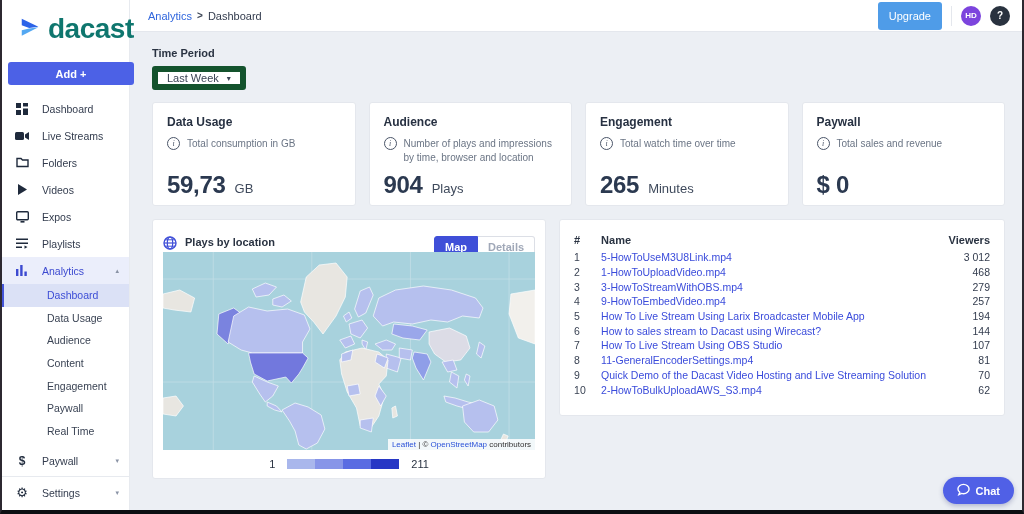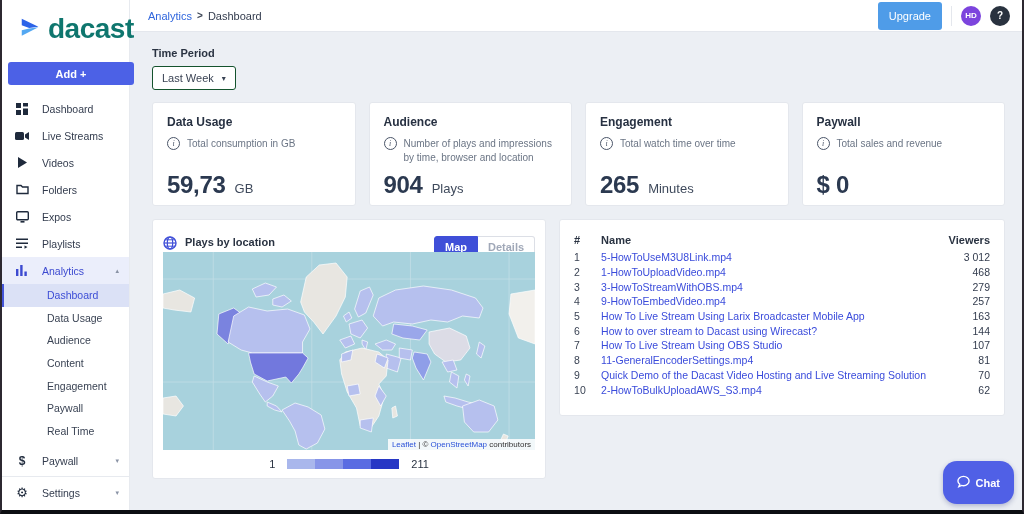--- a/index.html
+++ b/index.html
@@ -42,21 +42,21 @@
                  font-size:11px; font-family:inherit; cursor:pointer; }
   .topbar-divider { width:1px; height:20px; background:#e4e7ed; }
   .avatar { width:20px; height:20px; border-radius:50%; background:#7c44dd; color:#fff; font-size:8px; font-weight:bold;
             display:flex; align-items:center; justify-content:center; cursor:pointer; }
   .help-btn { width:20px; height:20px; border-radius:50%; background:#29323f; color:#fff; font-size:10px; font-weight:bold;
               display:flex; align-items:center; justify-content:center; cursor:pointer; border:none; font-family:inherit; }
 
   
   .content { position:absolute; left:130px; right:0; top:33px; bottom:4px; background:#eceff4; padding:14px 19px 0 22px; }
   .filter-label { font-size:11px; font-weight:bold; color:#2a3342; margin-bottom:7px; }
-  .select { display:inline-flex; align-items:center; gap:8px; background:#fff; border:1px solid #14532d; border-radius:3px;
+  .select { display:inline-flex; align-items:center; gap:8px; background:#fff; border:6px solid #14532d; border-radius:3px;
             height:24px; padding:0 9px; font-size:11px; color:#3a4354; font-family:inherit; cursor:pointer; }
   .caret { font-size:8px; color:#3a4354; }
 
   .stats-row { display:flex; gap:13px; margin-top:12px; }
   .stat-card { flex:1; background:#fff; border:1px solid #e4e7ed; border-radius:3px; height:104px;
                padding:12px 14px 12px 14px; position:relative; }
   .stat-title { font-size:12px; font-weight:bold; color:#273142; }
   .stat-desc-row { display:flex; gap:7px; margin-top:8px; align-items:flex-start; }
   .info-icon { width:13px; height:13px; min-width:13px; border:1px solid #4a5568; border-radius:50%; color:#4a5568;
                font-size:8px; display:flex; align-items:center; justify-content:center; font-style:italic; font-family:"Liberation Serif", serif; }
@@ -91,21 +91,21 @@
   .tbl-cols { display:flex; margin-top:5px; font-size:11px; font-weight:bold; color:#2a3342; }
   .col-rank { width:27px; }
   .col-name { flex:1; }
   .col-viewers { width:64px; text-align:right; }
   .tbl-row { display:flex; font-size:10.5px; height:14.7px; align-items:center; }
   .tbl-row .col-rank { color:#3a4354; }
   .tbl-row .col-name { color:#3a4bdb; cursor:pointer; white-space:nowrap; overflow:hidden; text-overflow:ellipsis; }
   .tbl-row .col-viewers { color:#333c4e; }
 
   .chat-btn { position:absolute; right:10px; bottom:10px; z-index:50; display:flex; align-items:center; gap:6px;
-              background:#5060e6; color:#fff; border:none; border-radius:14px; height:43px; padding:0 14px;
+              background:#5060e6; color:#fff; border:none; border-radius:14px; height:27px; padding:0 14px;
               font-size:11px; font-weight:bold; font-family:inherit; cursor:pointer; box-shadow:0 2px 5px rgba(40,50,120,.3); }
 </style>
 </head>
 <body>
 
 <div class="frame"></div>
 
 <aside class="sidebar">
   <div class="logo">
     <span>
@@ -135,33 +135,33 @@
       <span class="nav-icon">
         <svg width="14" height="10" viewBox="0 0 14 10">
             <rect x="0" y="1" width="9" height="8" rx="1.5" fill="#1f2a3c"></rect>
             <path d="M10 3.5 L14 1 V9 L10 6.5 Z" fill="#1f2a3c"></path>
           </svg>
       </span>
       <span class="nav-label">Live Streams</span>
     </div>
     <div class="nav-item">
       <span class="nav-icon">
+        <svg width="13" height="11" viewBox="0 0 13 11">
+            <path d="M1 1.5 H5 L6.5 3 H12 V9.5 H1 Z" fill="none" stroke="#1f2a3c" stroke-width="1.4"></path>
+          </svg>
+      </span>
+      <span class="nav-label">Folders</span>
+    </div>
+    <div class="nav-item">
+      <span class="nav-icon">
         <svg width="10" height="11" viewBox="0 0 10 11">
             <path d="M1 0 L10 5.5 L1 11 Z" fill="#1f2a3c"></path>
           </svg>
       </span>
       <span class="nav-label">Videos</span>
-    </div>
-    <div class="nav-item">
-      <span class="nav-icon">
-        <svg width="13" height="11" viewBox="0 0 13 11">
-            <path d="M1 1.5 H5 L6.5 3 H12 V9.5 H1 Z" fill="none" stroke="#1f2a3c" stroke-width="1.4"></path>
-          </svg>
-      </span>
-      <span class="nav-label">Folders</span>
     </div>
     <div class="nav-item">
       <span class="nav-icon">
         <svg width="13" height="12" viewBox="0 0 13 12">
             <rect x="0.7" y="0.7" width="11.6" height="8" rx="1" fill="none" stroke="#1f2a3c" stroke-width="1.4"></rect>
             <rect x="4.5" y="10" width="4" height="1.6" fill="#1f2a3c"></rect>
           </svg>
       </span>
       <span class="nav-label">Expos</span>
     </div>
@@ -429,25 +429,25 @@
             <span class="col-viewers">279</span>
           </div>
           <div class="tbl-row">
             <span class="col-rank">4</span>
             <span class="col-name">9-HowToEmbedVideo.mp4</span>
             <span class="col-viewers">257</span>
           </div>
           <div class="tbl-row">
             <span class="col-rank">5</span>
             <span class="col-name">How To Live Stream Using Larix Broadcaster Mobile App</span>
-            <span class="col-viewers">163</span>
+            <span class="col-viewers">194</span>
           </div>
           <div class="tbl-row">
             <span class="col-rank">6</span>
-            <span class="col-name">How to over stream to Dacast using Wirecast?</span>
+            <span class="col-name">How to sales stream to Dacast using Wirecast?</span>
             <span class="col-viewers">144</span>
           </div>
           <div class="tbl-row">
             <span class="col-rank">7</span>
             <span class="col-name">How To Live Stream Using OBS Studio</span>
             <span class="col-viewers">107</span>
           </div>
           <div class="tbl-row">
             <span class="col-rank">8</span>
             <span class="col-name">11-GeneralEncoderSettings.mp4</span>

